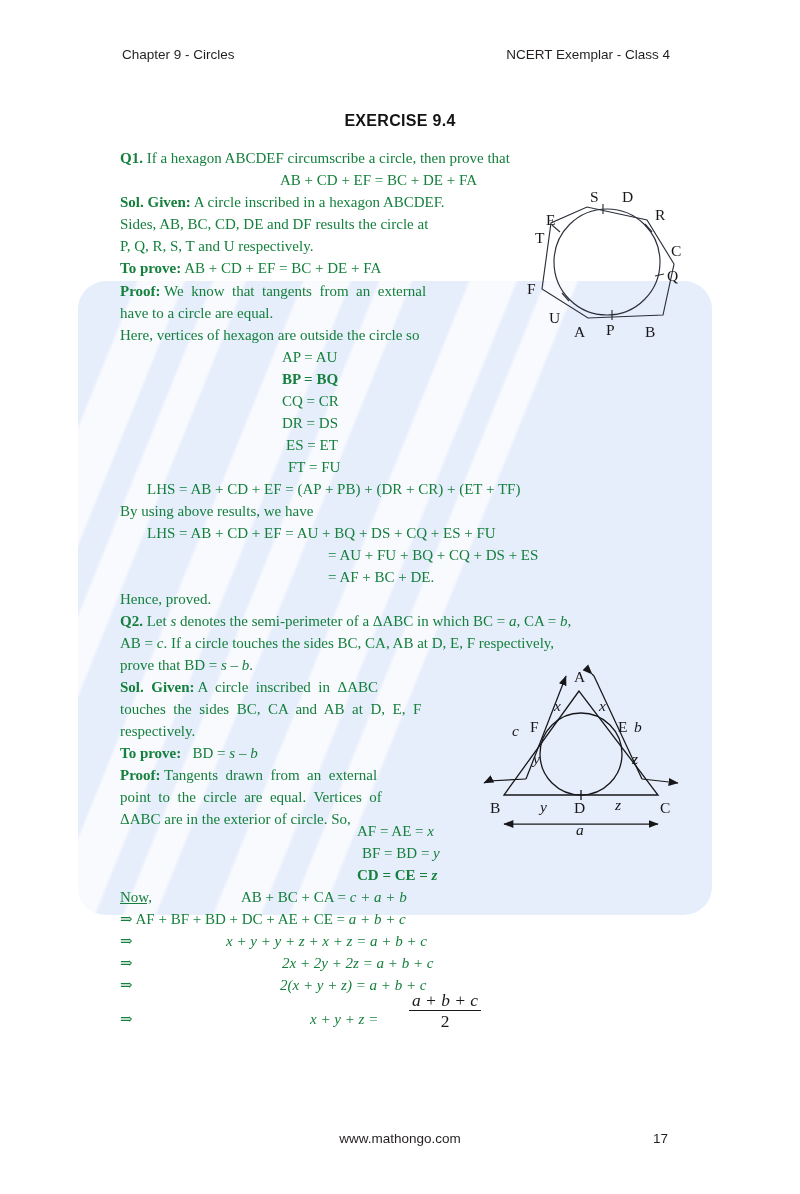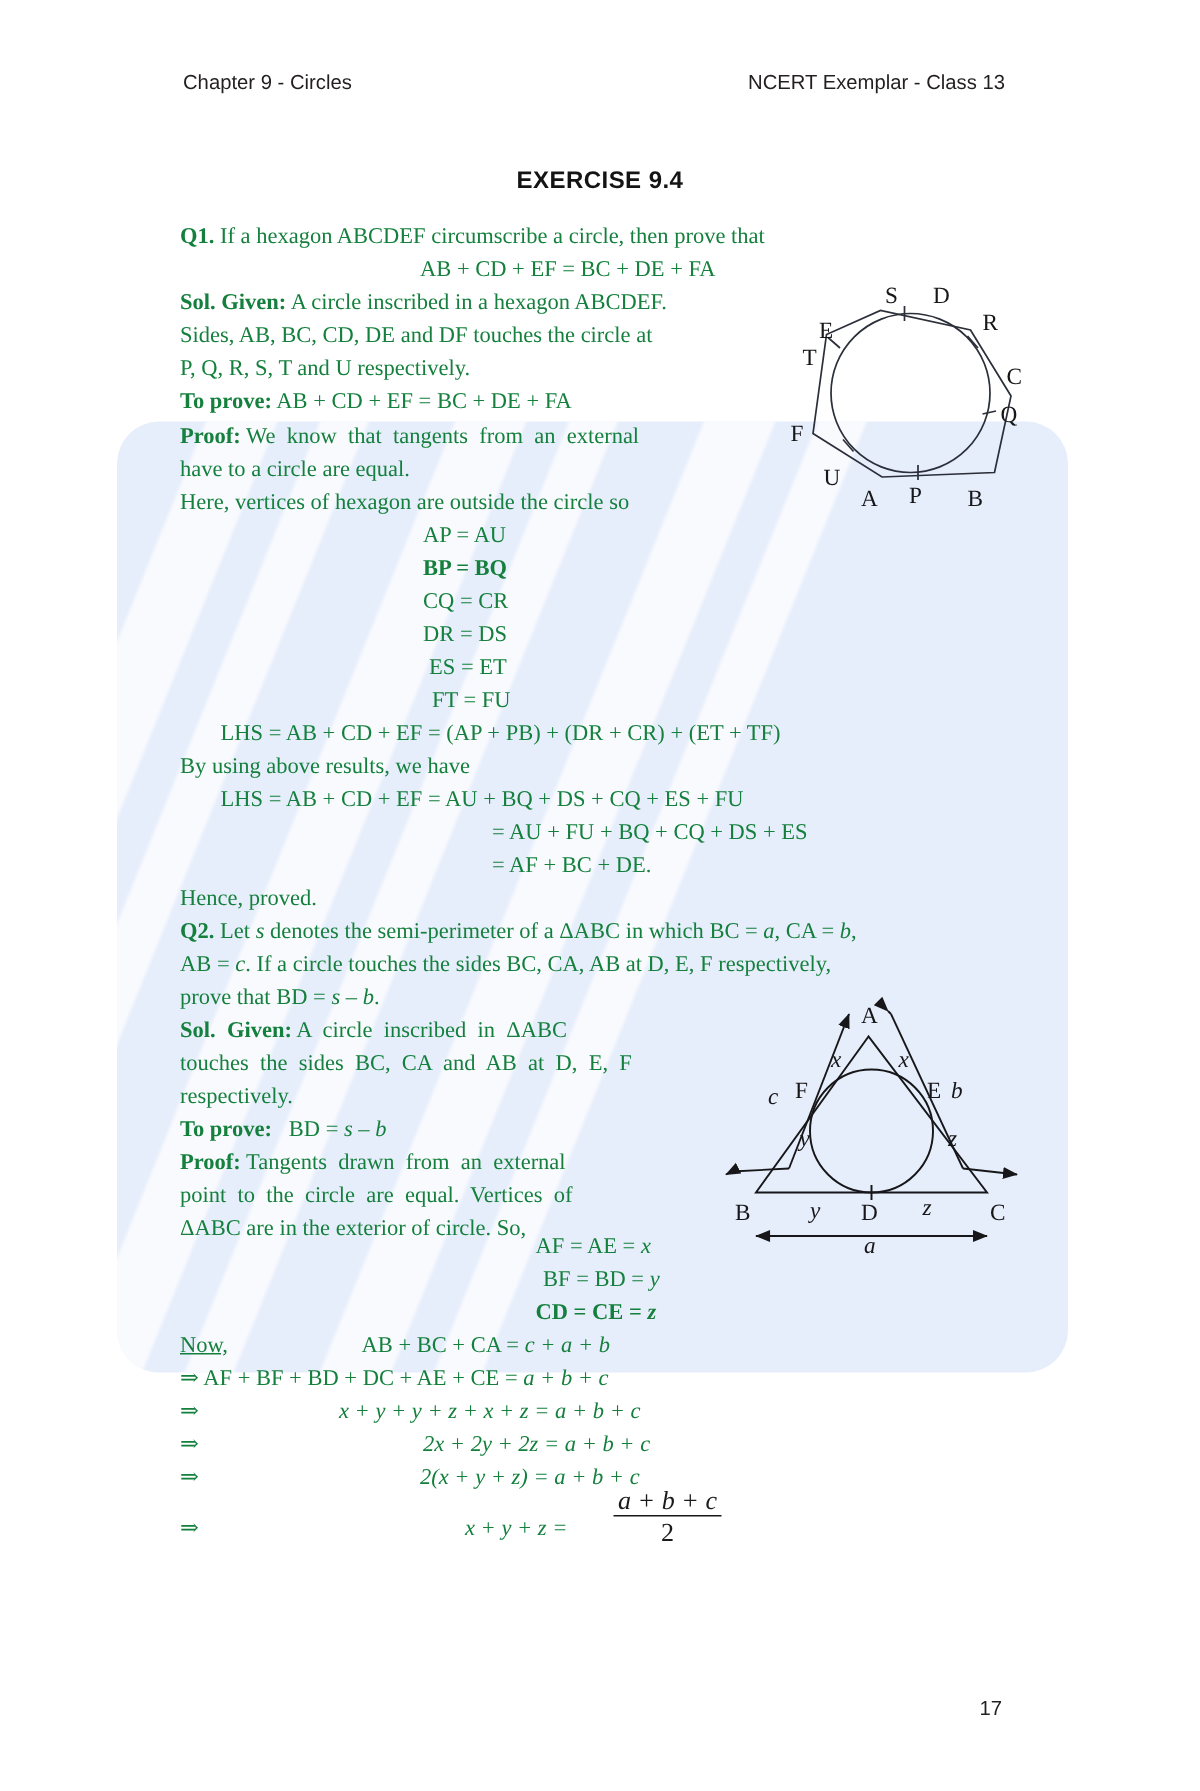--- a/index.html
+++ b/index.html
@@ -137,33 +137,33 @@
   <div class="wm-stripes">
     <i class="s1"></i>
       <i class="s2"></i>
       <i class="s3"></i>
     <i class="s4"></i>
       <i class="s5"></i>
       <i class="s6"></i>
   </div>
 
   <div class="hdr left">Chapter 9 - Circles</div>
-  <div class="hdr right">NCERT Exemplar - Class 13</div>
+  <div class="hdr right">NCERT Exemplar - Class 4</div>
 
   <div class="content">
 
     <div class="ex-title">EXERCISE 9.4</div>
 
     <div class="ln" style="left:120px; top:148px;"><span class="b">Q1.</span><span> </span><span>If a hexagon ABCDEF circumscribe a circle, then prove that</span></div>
 
     <div class="ln" style="left:280px; top:170px;">AB + CD + EF = BC + DE + FA</div>
 
     <div class="ln" style="left:120px; top:192px;"><span class="b">Sol. Given:</span><span> </span><span>A circle inscribed in a hexagon ABCDEF.</span></div>
 
-    <div class="ln" style="left:120px; top:214px;">Sides, AB, BC, CD, DE and DF touches the circle at</div>
+    <div class="ln" style="left:120px; top:214px;">Sides, AB, BC, CD, DE and DF results the circle at</div>
     <div class="ln" style="left:120px; top:236px;">P, Q, R, S, T and U respectively.</div>
 
     <div class="ln" style="left:120px; top:258px;"><span class="b">To prove:</span><span> </span><span>AB + CD + EF = BC + DE + FA</span></div>
 
     <div class="ln" style="left:120px; top:281px;"><span class="b">Proof:</span><span> </span><span>We  know  that  tangents  from  an  external</span></div>
 
     <div class="ln" style="left:120px; top:303px;">have to a circle are equal.</div>
     <div class="ln" style="left:120px; top:325px;">Here, vertices of hexagon are outside the circle so</div>
 
     <div class="ln" style="left:282px; top:347px;">AP = AU</div>
@@ -300,15 +300,16 @@
       <text x="51" y="100">y</text>
       <text x="58" y="148">y</text>
       <text x="150" y="100">z</text>
       <text x="133" y="146">z</text>
       <text x="94" y="171">a</text>
       <text x="152" y="68">b</text>
       <text x="30" y="72">c</text>
     </g>
   </svg>
 
+  <div class="ftr center">www.mathongo.com</div>
   <div class="ftr right">17</div>
 
 </div>
 
 </body></html>

